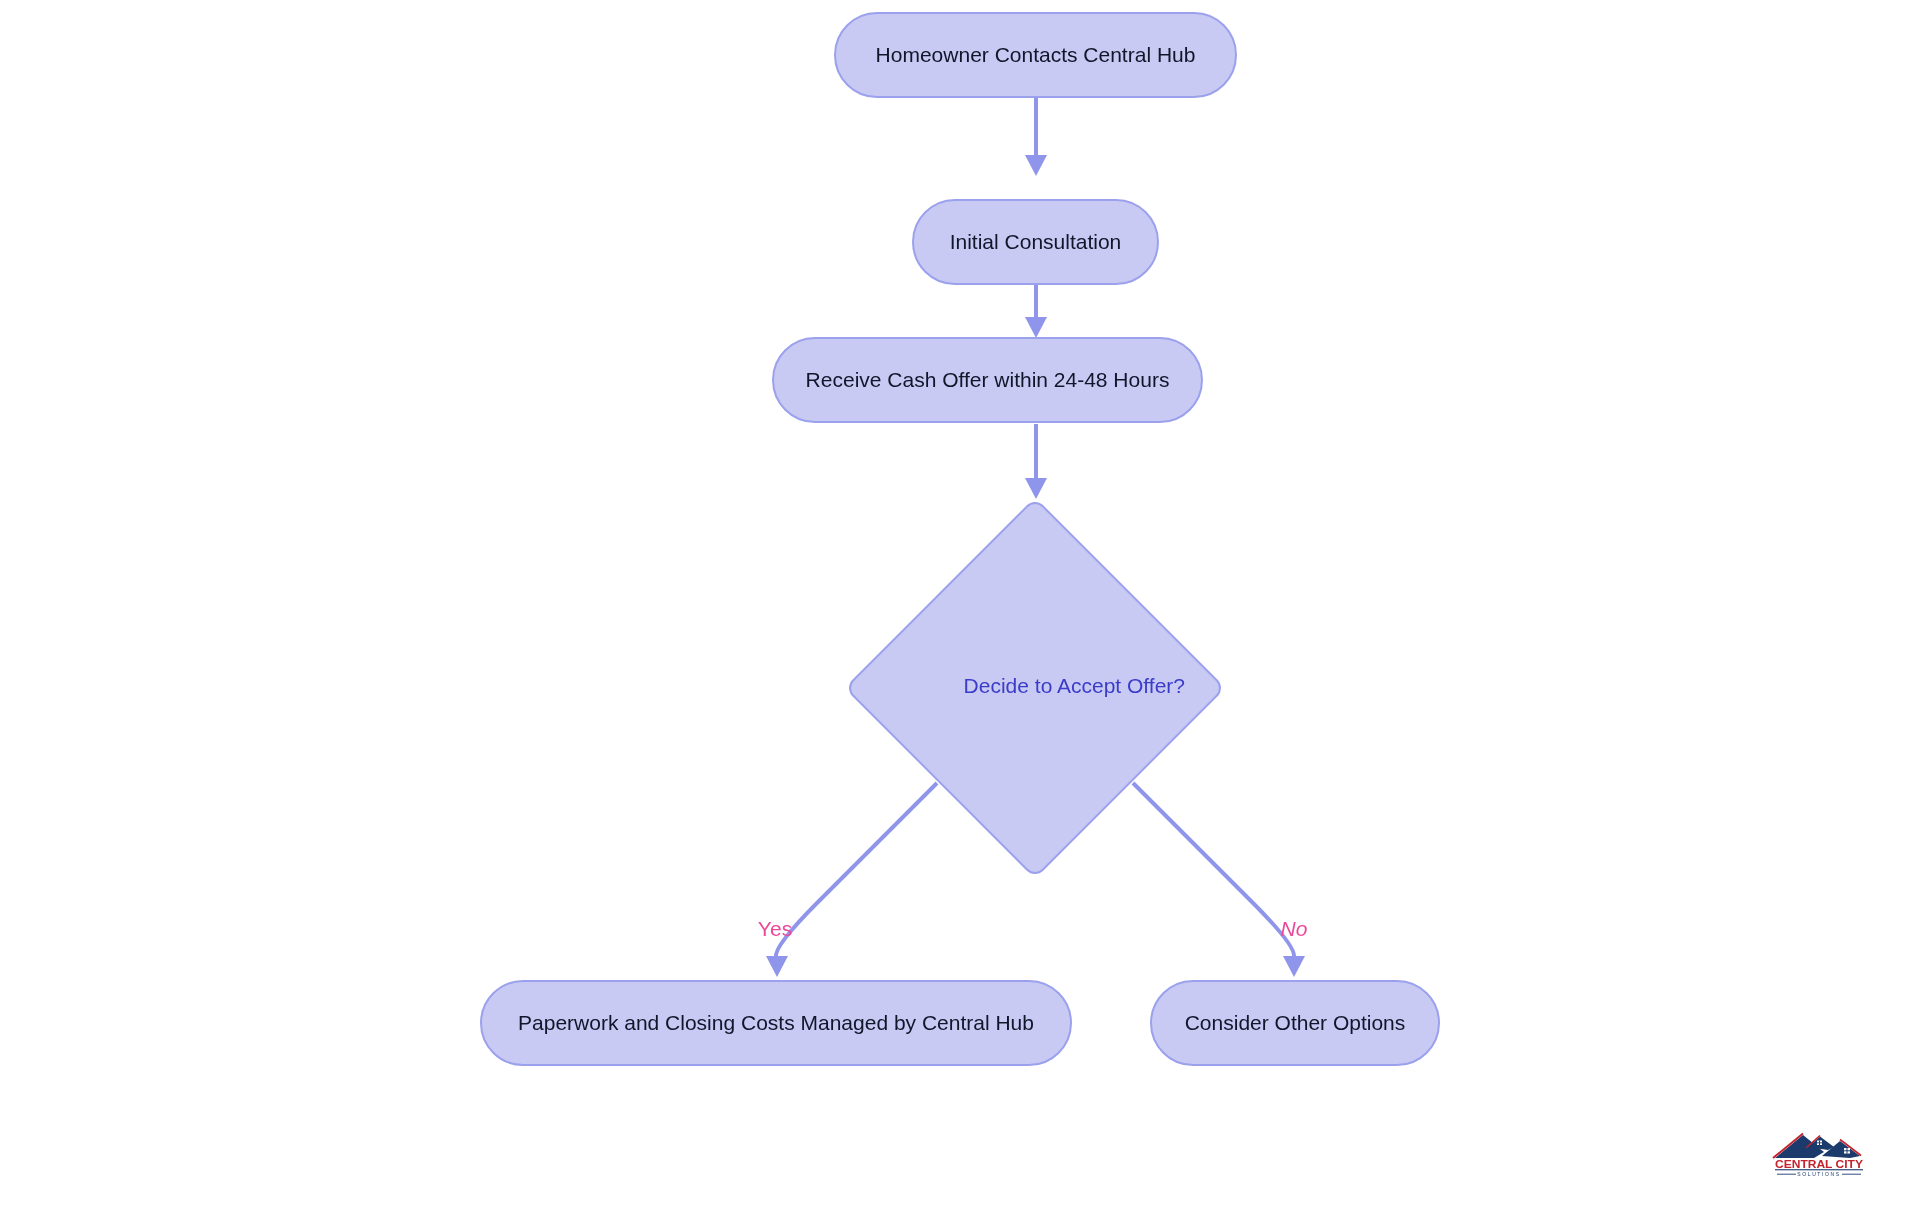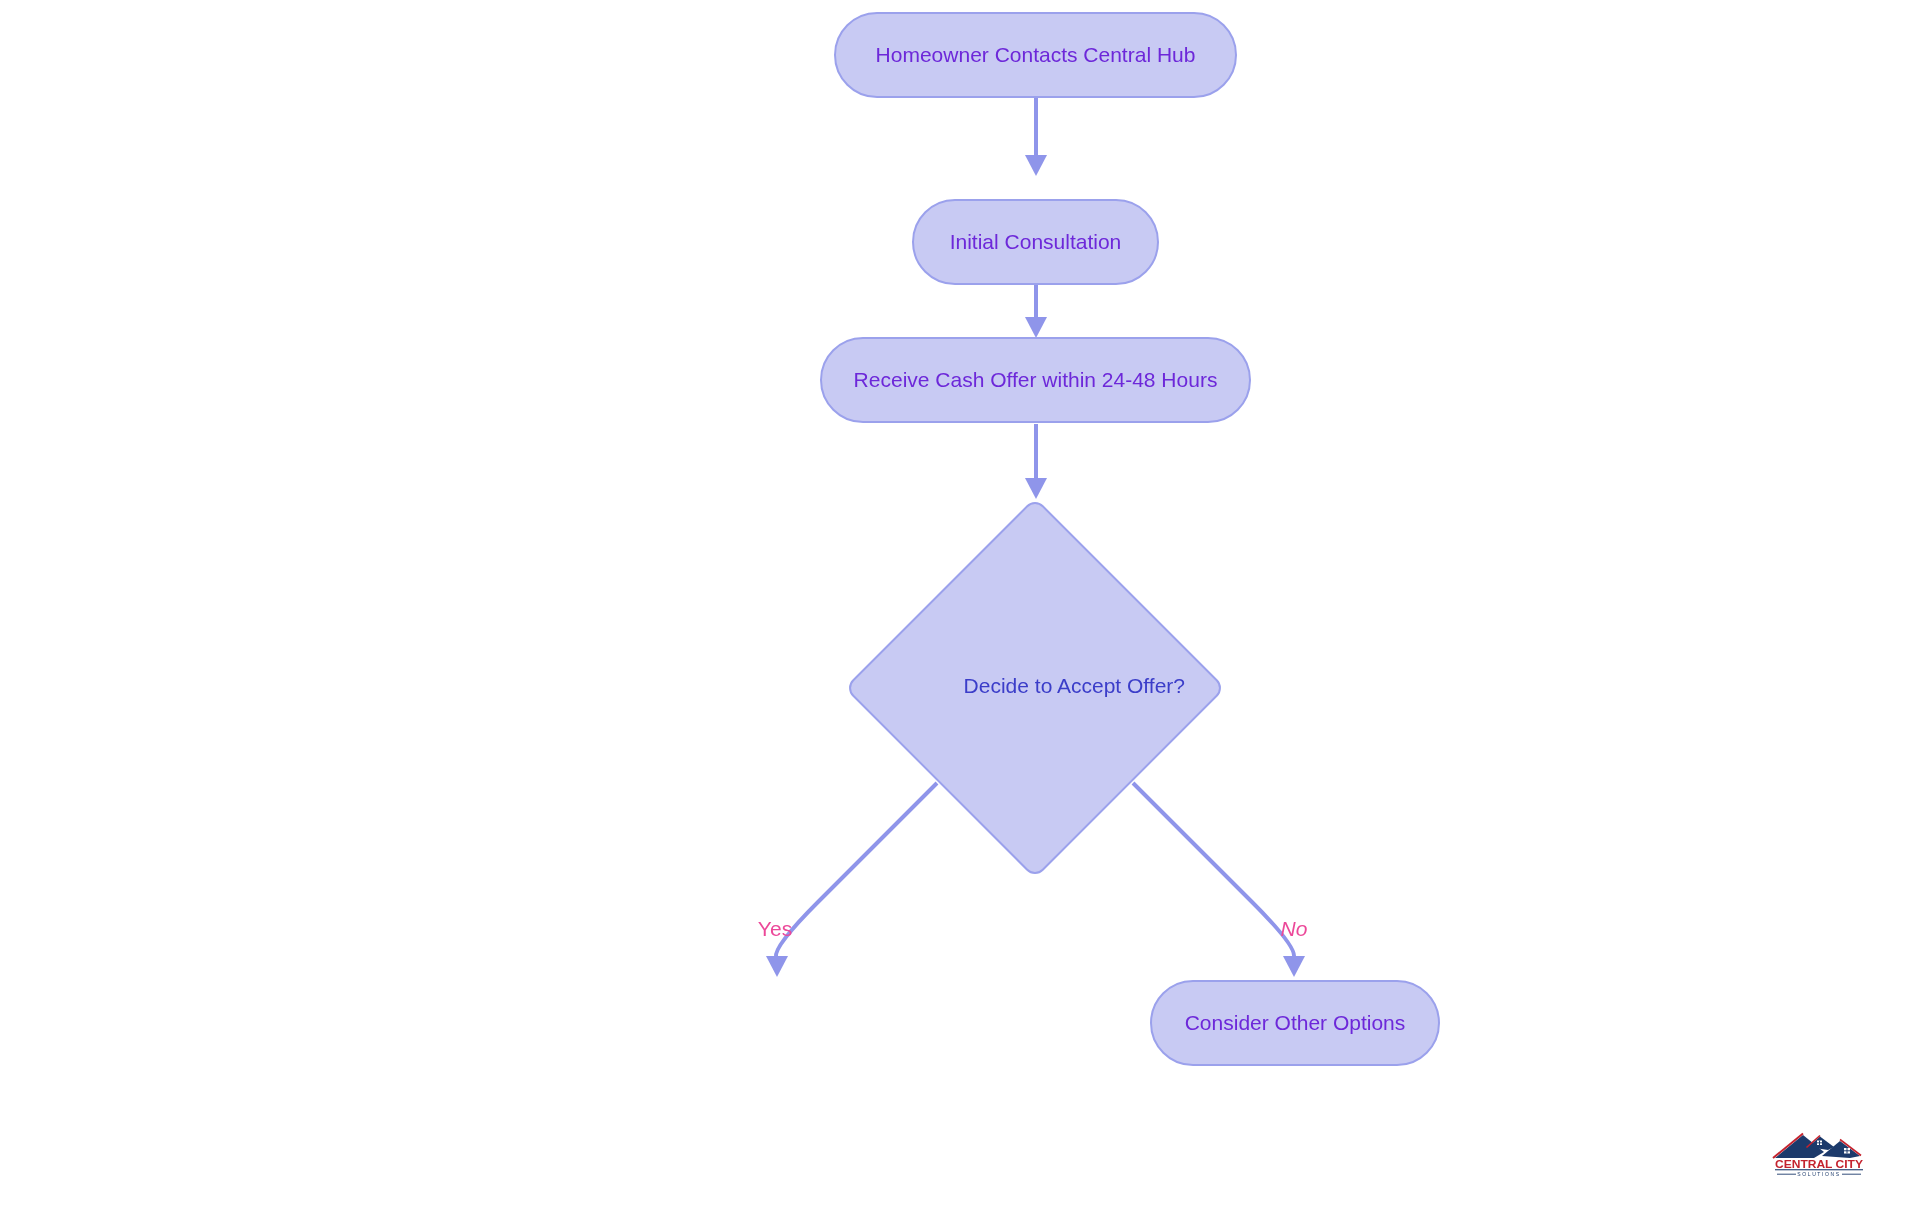--- a/index.html
+++ b/index.html
@@ -13,21 +13,21 @@
   }
   .node {
     position: absolute;
     box-sizing: border-box;
     display: flex;
     align-items: center;
     justify-content: center;
     background: #c8caf3;
     border: 2px solid #9ba1ec;
     border-radius: 44px;
-    color: #6d28d9;
+    color: #0f172a;
     font-size: 21px;
     text-align: center;
     padding: 4px 20px;
     line-height: 1.2;
   }
   .diamond {
     position: absolute;
     left: 900px;
     top: 553px;
     width: 270px;
@@ -89,25 +89,26 @@
       <polygon points="1025,478 1047,478 1036,499"></polygon>
       <polygon points="766,956 788,956 777,977"></polygon>
       <polygon points="1283,956 1305,956 1294,977"></polygon>
     </g>
   </svg>
 
   <div class="node" style="left:834px; top:12px; width:403px; height:86px;">Homeowner Contacts Central Hub</div>
 
   <div class="node" style="left:912px; top:174px; width:247px; height:86px;margin-top:25px;">Initial Consultation</div>
 
-  <div class="node" style="left:820px; top:337px; width:431px; height:86px;">Receive Cash Offer within 24-48 Hours</div>
+  <div class="node" style="left:772px; top:337px; width:431px; height:86px;">Receive Cash Offer within 24-48 Hours</div>
 
   <div class="diamond"></div>
   <div class="diamond-label">Decide to Accept Offer?</div>
 
+  <div class="node" style="left:480px; top:980px; width:592px; height:86px;">Paperwork and Closing Costs Managed by Central Hub</div>
 
   <div class="node" style="left:1150px; top:980px; width:290px; height:86px;">Consider Other Options</div>
 
   <div class="edge-label yes">Yes</div>
   <div class="edge-label no">No</div>
 
   <div class="logo">
     <svg width="100" height="50" viewBox="0 0 100 50">
 
       <polygon points="5,27 33,4 54,21 44,27" fill="#1c3a6b"></polygon>

